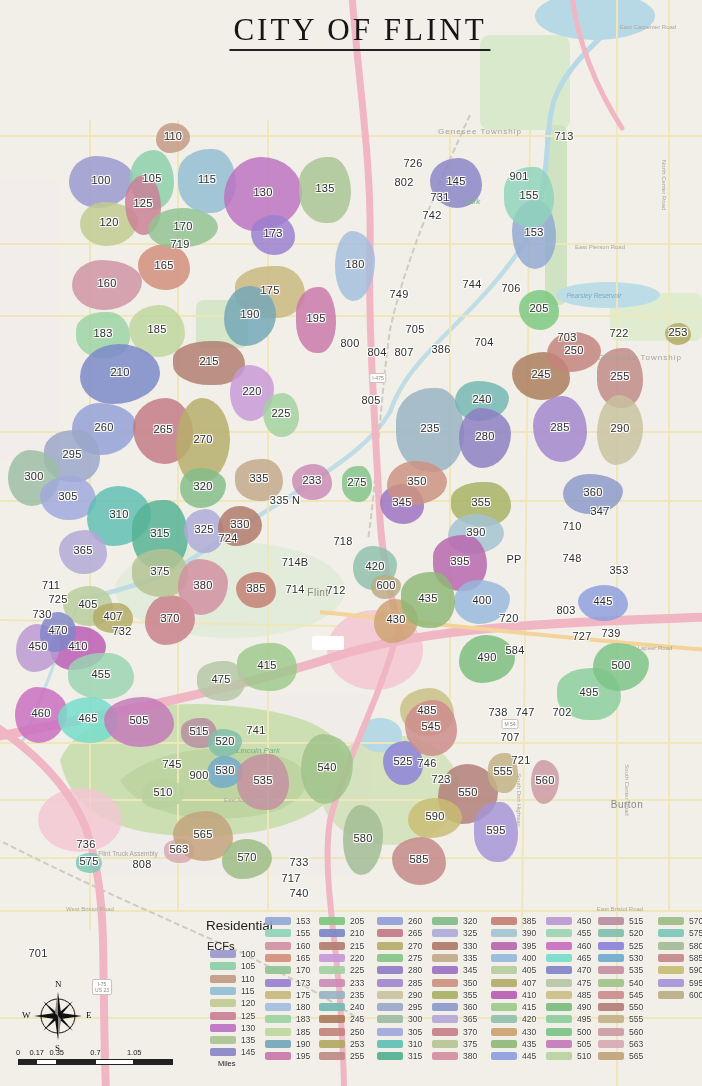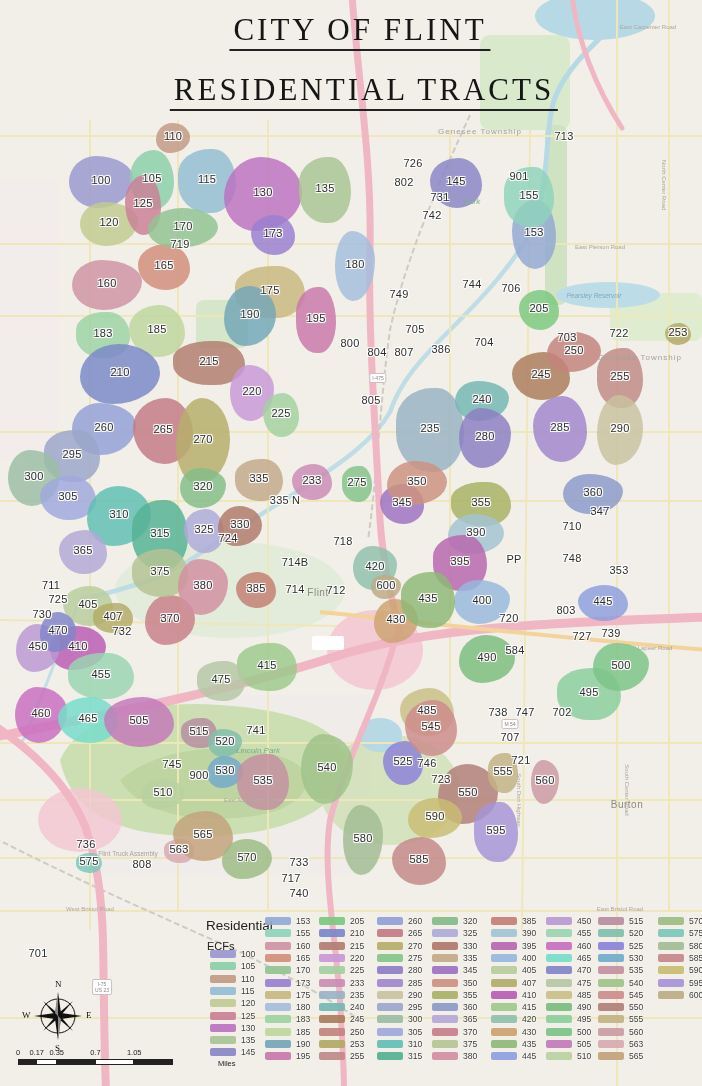--- a/index.html
+++ b/index.html
@@ -392,21 +392,20 @@
       <div class="bm roadv" style="left: 519px; top: 800px;">South Dort Highway</div>
       <div class="bm roadv" style="left: 627px; top: 790px;">South Center Road</div>
     </div>
   <div id="shields">
       <div class="shield" style="left: 102px; top: 987px;">I-75<br>US 23</div>
       <div class="shield" style="left: 378px; top: 378px;">I-475</div>
       <div class="shield" style="left: 510px; top: 724px;">M 54</div>
     </div>
 
   <div class="title-line" id="title1" style="top:12px;">CITY OF FLINT</div>
-  <div class="title-line" id="title2" style="top:72px;">RESIDENTIAL TRACTS</div>
 
   <div id="legend">
     <div class="lg-header" style="left:206px;top:918px;">Residential</div>
     <div class="lg-sub" style="left:207px;top:940px;">ECFs</div>
     <div id="legend-items">
         <div class="lg-swatch" style="left: 210px; top: 950px; background: rgb(154, 152, 206);"></div>
         <div class="lg-num" style="left: 241px; top: 949px;">100</div>
         <div class="lg-swatch" style="left: 210px; top: 962.3px; background: rgb(140, 207, 169);"></div>
         <div class="lg-num" style="left: 241px; top: 961.3px;">105</div>
         <div class="lg-swatch" style="left: 210px; top: 974.6px; background: rgb(194, 154, 132);"></div>

